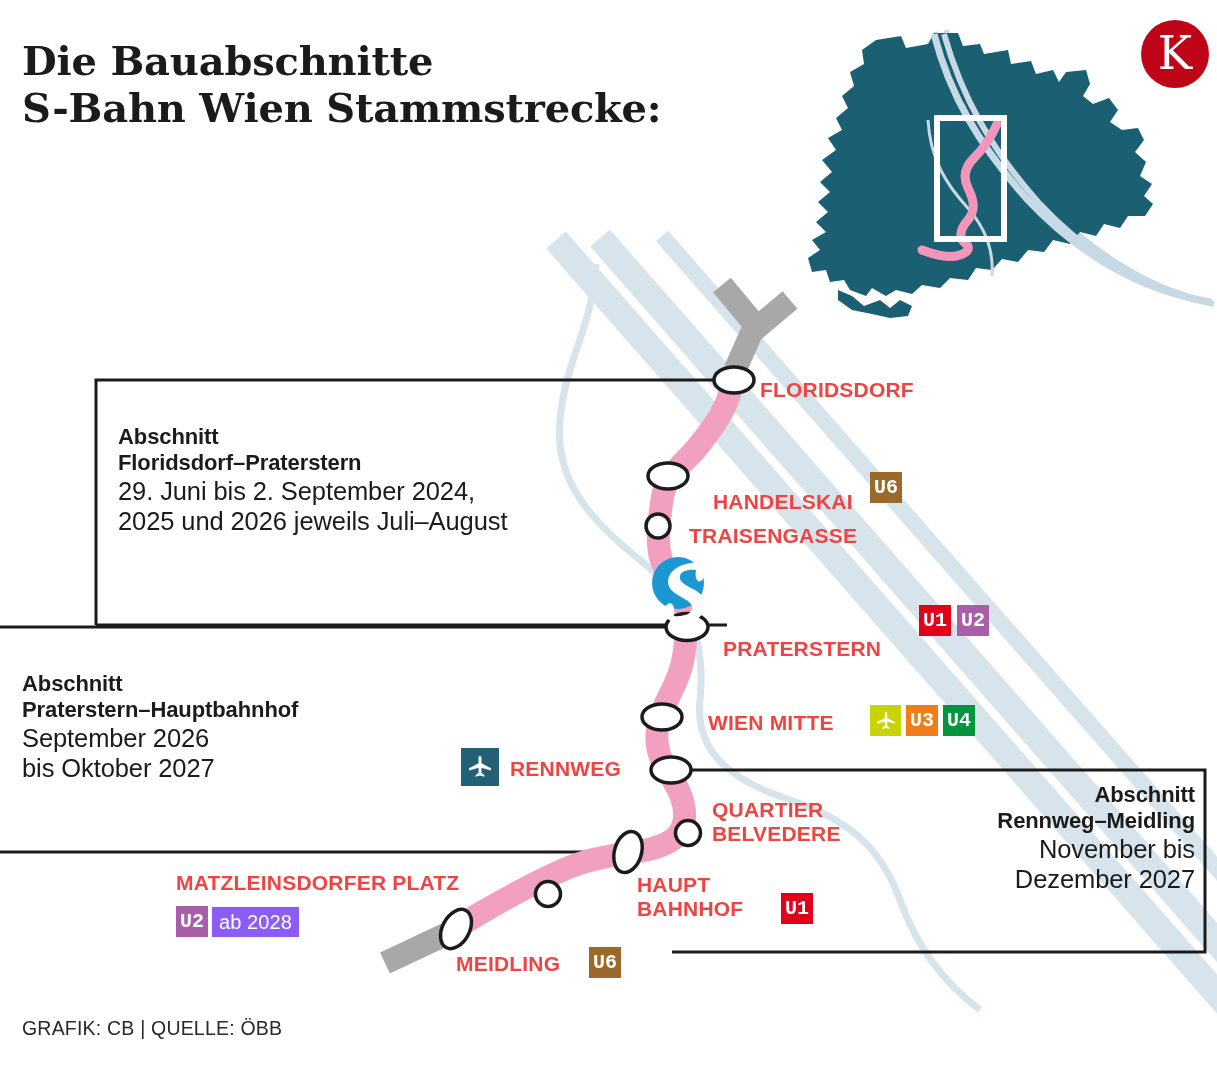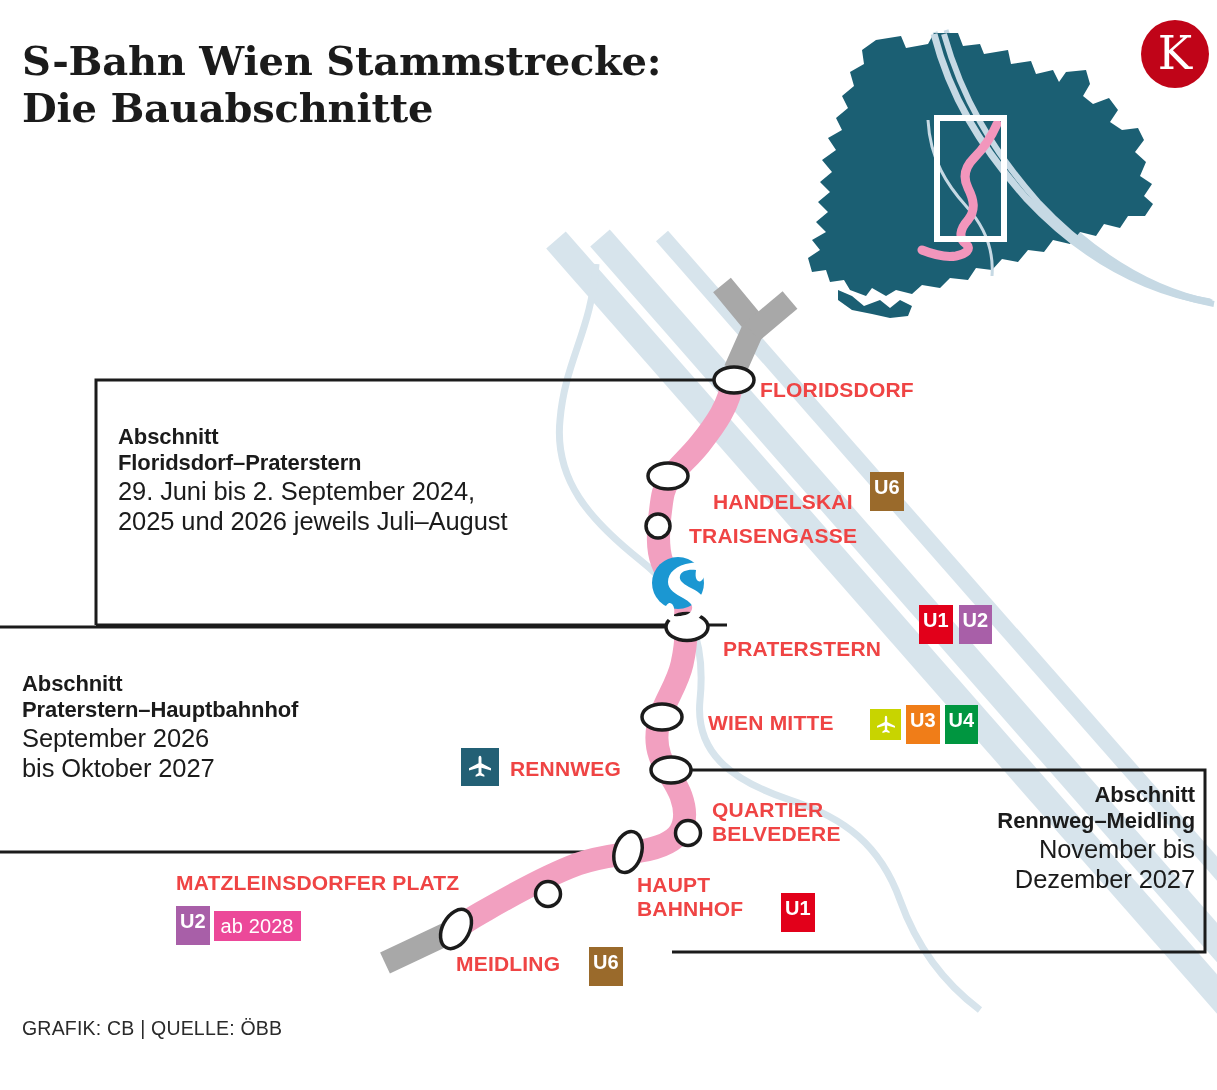--- a/index.html
+++ b/index.html
@@ -14,21 +14,21 @@
   .credit{position:absolute;left:22px;top:1017px;font-size:19.5px;color:#2a2a2a;letter-spacing:.2px;}
   .boxtxt{position:absolute;color:#1b1b1b;}
   .bt-b{font-weight:700;font-size:22px;line-height:1.18;letter-spacing:-.1px;}
   .bt-n{font-weight:400;font-size:25.5px;line-height:1.18;letter-spacing:-.1px;}
 
   .stlabel{position:absolute;font-weight:700;font-size:21px;letter-spacing:.2px;color:#ef4444;
            line-height:1.14;white-space:nowrap;}
 
   .badge{display:inline-block;box-sizing:border-box;color:#fff;font-weight:700;font-size:20px;
          line-height:29px;height:29px;min-width:30px;text-align:center;padding:0 4px;vertical-align:middle;}
-  .badge.tall{line-height:31px;height:39px;}
+  .badge.tall{line-height:31px;height:31px;font-family:Liberation Mono, monospace;}
   .bgrp{position:absolute;white-space:nowrap;}
   .bplane{display:inline-block;box-sizing:border-box;height:31px;width:31px;vertical-align:middle;position:relative;}
   .bplane svg{position:absolute;left:50%;top:50%;transform:translate(-50%,-50%);}
   .ab2028{display:inline-block;box-sizing:border-box;color:#fff;font-weight:400;font-size:20px;
           line-height:30px;height:30px;padding:0 7px;vertical-align:middle;letter-spacing:.1px;}
 
   .klogo{position:absolute;left:1141px;top:20px;width:68px;height:68px;border-radius:50%;}
   .klogo span{position:absolute;left:0;top:0;width:68px;height:68px;display:flex;align-items:center;
               justify-content:center;color:#fff;font-family:"DejaVu Serif","Liberation Serif",serif;
               font-weight:400;font-size:46px;line-height:1;padding-bottom:3px;box-sizing:border-box;}
@@ -155,22 +155,22 @@
                               C 690 602, 693 605, 692 609 C 691 614, 684 617, 674 616
                               C 676 602, 669 603, 669 603 C 664 606, 664 612, 665 615
                               C 668 622, 678 625, 686 624 C 697 622, 705 614, 705 604
                               C 705 595, 697 591, 689 587 C 682 583, 679 580, 680 576
                               C 681 571, 688 569, 696 570 C 694 582, 700 582, 701 581
                               C 705 578, 706 572, 704 568 C 701 563, 696 562, 691 563 Z"></path>
     </g>
   </svg>
 
   <div class="ttl">
+    <div>Die Bauabschnitte</div>
     <div>S-Bahn Wien Stammstrecke:</div>
-    <div>Die Bauabschnitte</div>
   </div>
 
   <div class="klogo" style="background:#c00418;">
     <span>K</span>
   </div>
 
   <div class="boxtxt" style="left:118px;top:424px;">
     <div class="bt-b">Abschnitt</div>
     <div class="bt-b">Floridsdorf–Praterstern</div>
     <div class="bt-n">29. Juni bis 2. September 2024,</div>
@@ -245,21 +245,21 @@
     <div>BAHNHOF</div>
   </div>
   <div class="bgrp" style="left:781px;top:893px;">
     <span class="badge tall" style="background:#e2001a;">U1</span>
   </div>
 
   <div class="stlabel" style="left:176px;top:871px;">
     <span>MATZLEINSDORFER PLATZ</span>
   </div>
   <div class="bgrp" style="left:176px;top:906px;">
-    <span class="badge tall" style="background:#a85fa8;">U2</span><span style="display:inline-block;width:4px;"></span><span class="ab2028" style="background:#ec4899;">ab 2028</span>
+    <span class="badge tall" style="background:#a85fa8;">U2</span><span style="display:inline-block;width:4px;"></span><span class="ab2028" style="background:#8b5cf6;">ab 2028</span>
   </div>
 
   <div class="stlabel" style="left:456px;top:952px;">
     <span>MEIDLING</span>
   </div>
   <div class="bgrp" style="left:589px;top:947px;">
     <span class="badge tall" style="background:#9a6a2b;">U6</span>
   </div>
 
   <div class="credit">GRAFIK: CB | QUELLE: ÖBB</div>

